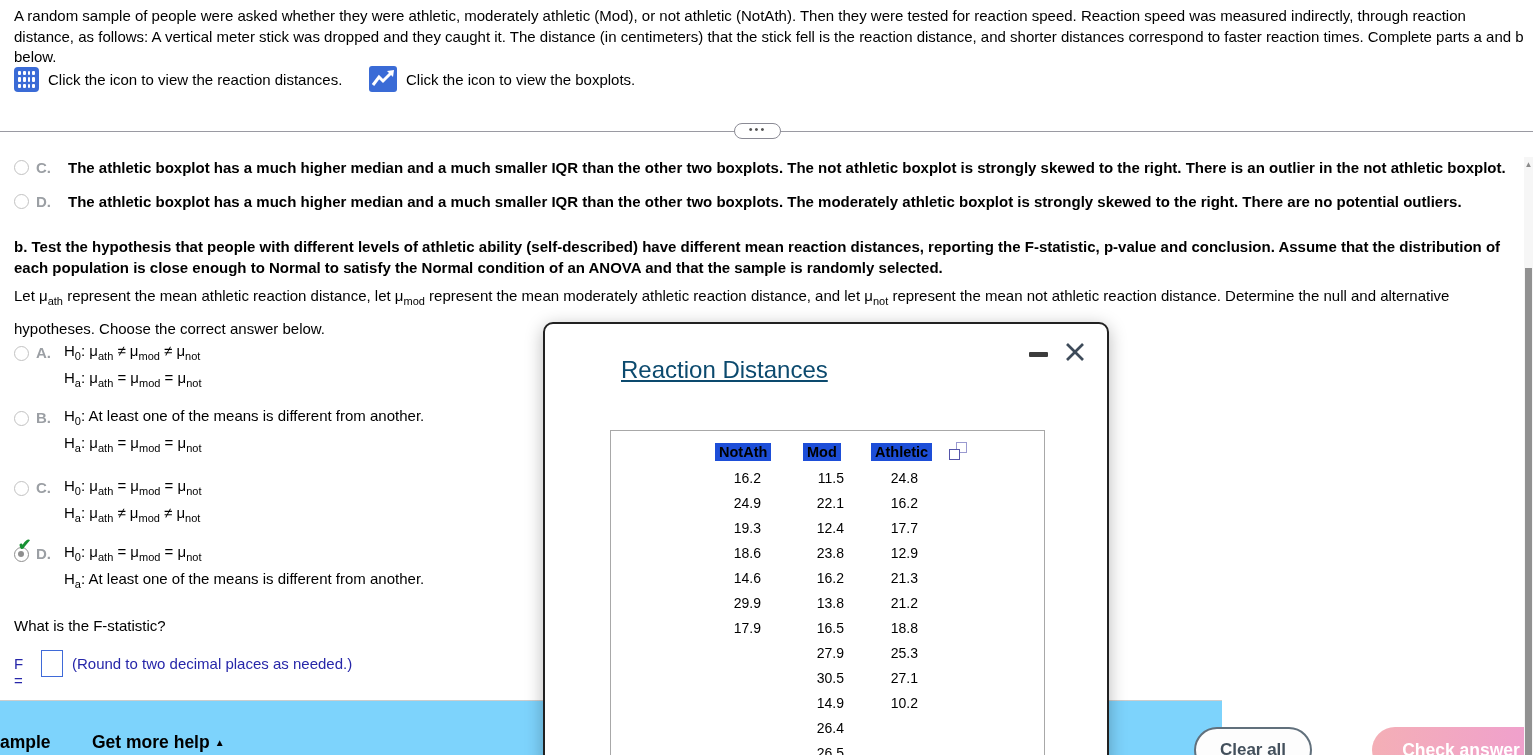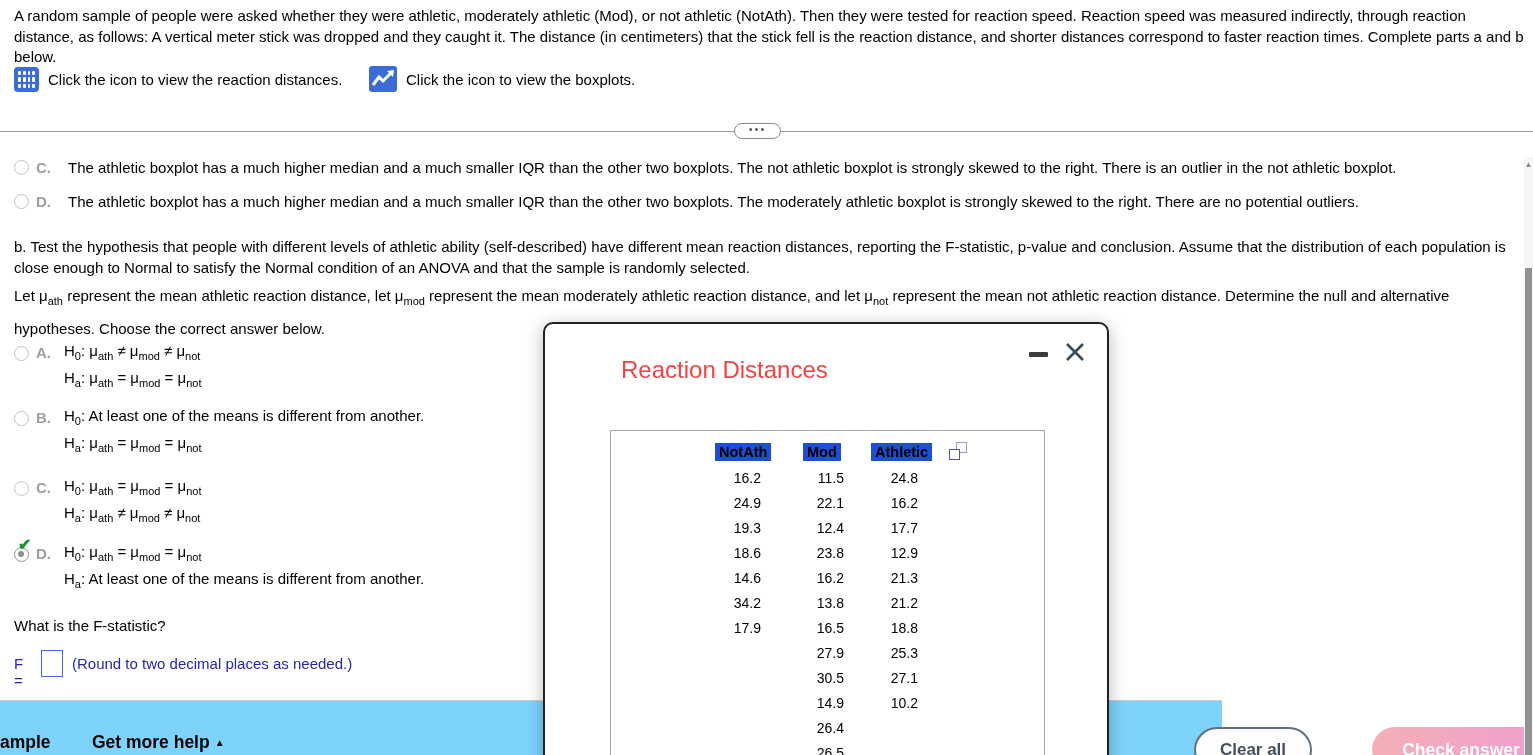--- a/index.html
+++ b/index.html
@@ -24,46 +24,46 @@
                    border:1px solid #8a8a94; border-radius:9px; text-align:center;
                    line-height:11px; font-size:11px; letter-spacing:2px; color:#555; cursor:pointer; }
 
   
   .radio { position:absolute; left:0; top:3px; width:15px; height:15px; border:1.5px solid #c2c2c2;
            border-radius:50%; background:#fff; cursor:pointer; }
   .radio.selected { border-color:#8f8f8f; }
   .radio.selected::after { content:""; position:absolute; left:3px; top:3px; width:6px; height:6px;
            border-radius:50%; background:#8f8f8f; }
   .opt-letter { position:absolute; left:22px; top:2px; font-size:15px; font-weight:bold; color:#9b9fa4; }
-  .opt-text { position:absolute; left:54px; top:2px; font-size:15px; white-space:nowrap; }
+  .opt-text { position:absolute; left:54px; top:2px; font-size:15px; white-space:nowrap;font-weight:bold; }
   .opt-block { position:absolute; left:14px; }
   .formula-line { position:absolute; left:50px; font-size:15px; white-space:nowrap; }
   .formula-line sub, .mu-par sub { font-size:11px; }
   .check-icon { position:absolute; left:4px; top:-8px; font-size:16px; color:#179133; font-weight:bold; }
 
   #parta-optC { top:157px; } #parta-optD { top:191px; }
-  #partb-intro { left:14px; top:236px; width:1505px; font-size:15px; line-height:21px; }
+  #partb-intro { left:14px; top:236px; width:1505px; font-size:15px; line-height:21px;font-weight:bold; }
   .mu-par { left:14px; top:282px; width:1505px; font-size:15px; line-height:27px; }
 
   #optA { top:342px; } #optB { top:407px; } #optC { top:477px; } #optD { top:543px; }
   .fl1 { top:0;text-align:center; } .fl2 { top:27px; }
 
   #f-question { left:14px; top:617px; font-size:15px; }
   #f-row { left:14px; top:650px; height:28px; font-size:15px; color:#2626a9; }
   #f-label { position:absolute; left:0; top:5px; }
   #f-input { position:absolute; left:27px; top:0; width:22px; height:27px;
              border:1.5px solid #3f6ad8; background:#fff; font-size:14px; text-align:center;
              font-family:"Liberation Sans", sans-serif; }
   #f-hint { position:absolute; left:58px; top:5px; white-space:nowrap; }
 
   
   #modal { left:543px; top:322px; width:566px; height:448px; background:#fff;
            border:2px solid #212121; border-radius:10px; box-shadow:0 4px 18px rgba(0,0,0,.28);
            z-index:6; }
-  #modal-title { position:absolute; left:76px; top:32px; font-size:24px; color:#ef4444; }
+  #modal-title { position:absolute; left:76px; top:32px; font-size:24px; color:#0c4a6e;text-decoration:underline; }
   #minimize-btn { position:absolute; left:484px; top:28px; width:19px; height:5px; background:#3c3c3c;
                   border-radius:1px; cursor:pointer; }
   #close-btn { position:absolute; left:517px; top:15px; width:26px; height:26px; cursor:pointer; }
   #data-box { position:absolute; left:65px; top:106px; width:435px; height:400px;
               border:1px solid #a8a8a8; background:#fff; }
   .th { position:absolute; top:12px; background:#1d4ed8; font-size:14.5px; font-weight:bold;
         padding:1px 4px; }
   #th-notath { left:104px; } #th-mod { left:192px; } #th-athletic { left:260px; }
   .data-col { position:absolute; top:35px; width:92px; }
   .data-col .cell { height:25px; line-height:25px; text-align:right; font-size:14px; }
@@ -192,21 +192,21 @@
     <span id="copy-icon">
       <span class="sq-back"></span>
         <span class="sq-front"></span>
     </span>
     <div class="data-col" id="col-notath" data-col="0">
         <div class="cell">16.2</div>
         <div class="cell">24.9</div>
         <div class="cell">19.3</div>
         <div class="cell">18.6</div>
         <div class="cell">14.6</div>
-        <div class="cell">34.2</div>
+        <div class="cell">29.9</div>
         <div class="cell">17.9</div>
         <div class="cell"></div>
         <div class="cell"></div>
         <div class="cell"></div>
         <div class="cell"></div>
         <div class="cell"></div>
       </div>
     <div class="data-col" id="col-mod" data-col="1">
         <div class="cell">11.5</div>
         <div class="cell">22.1</div>

